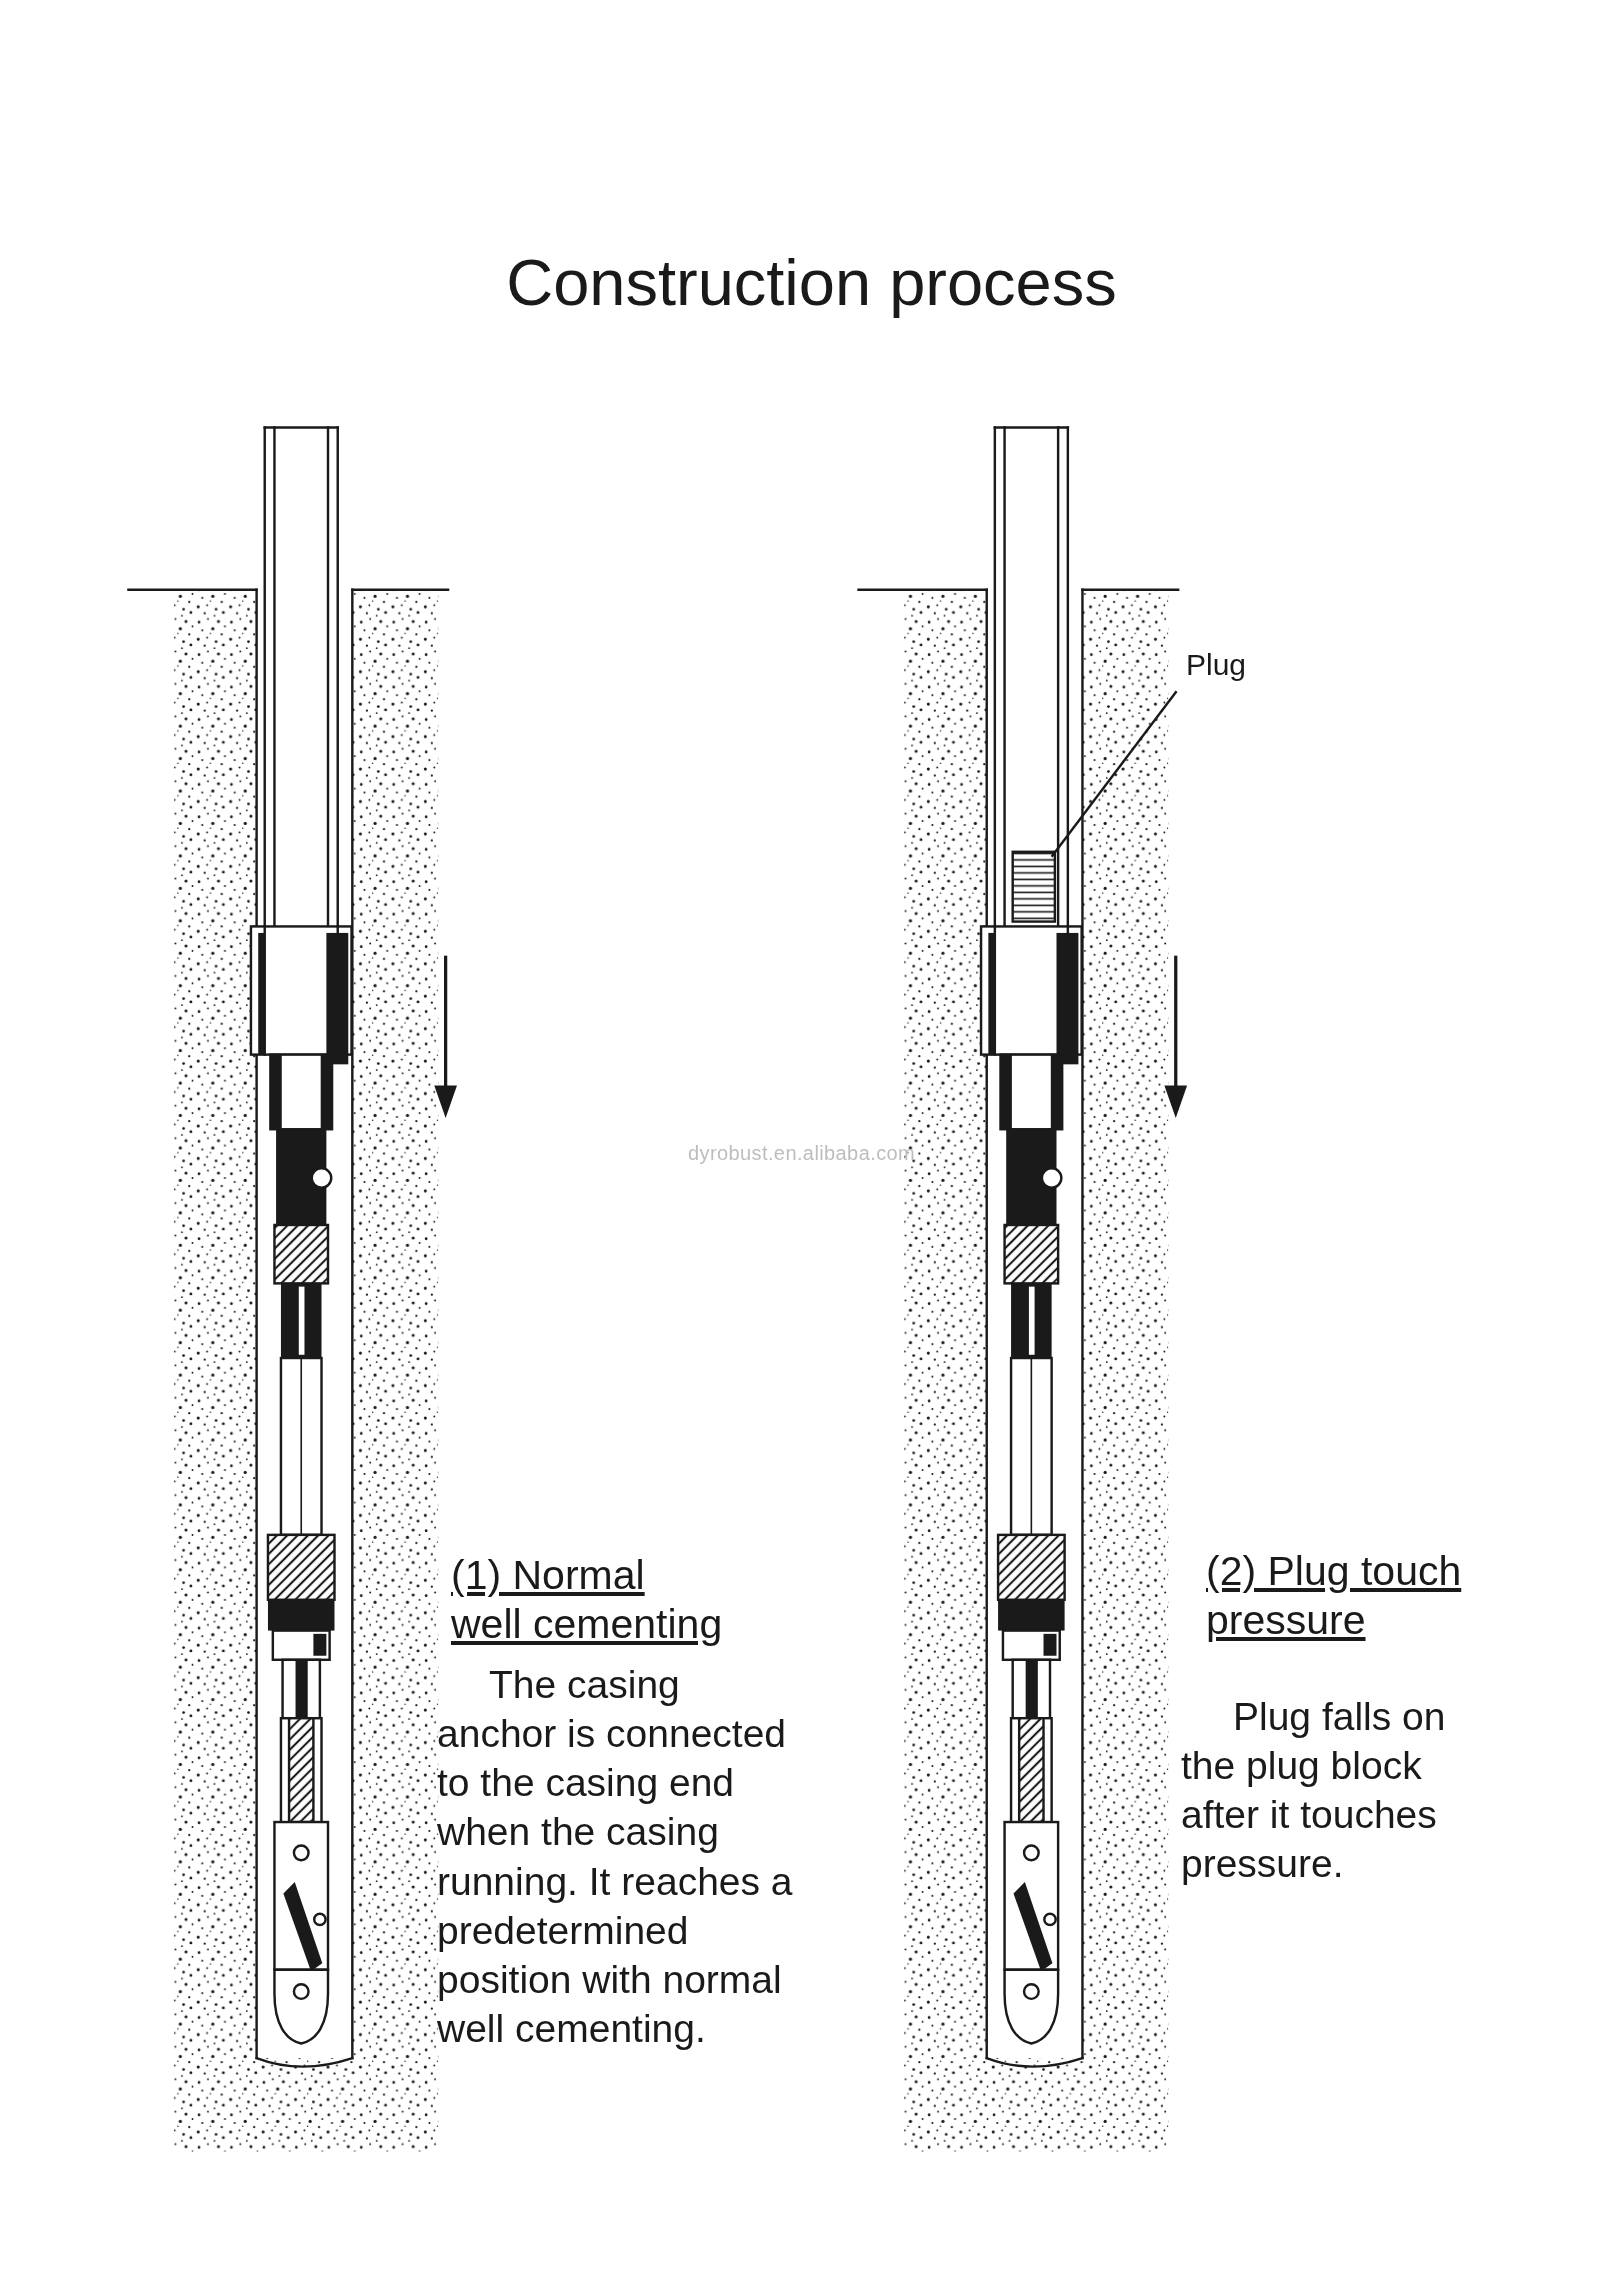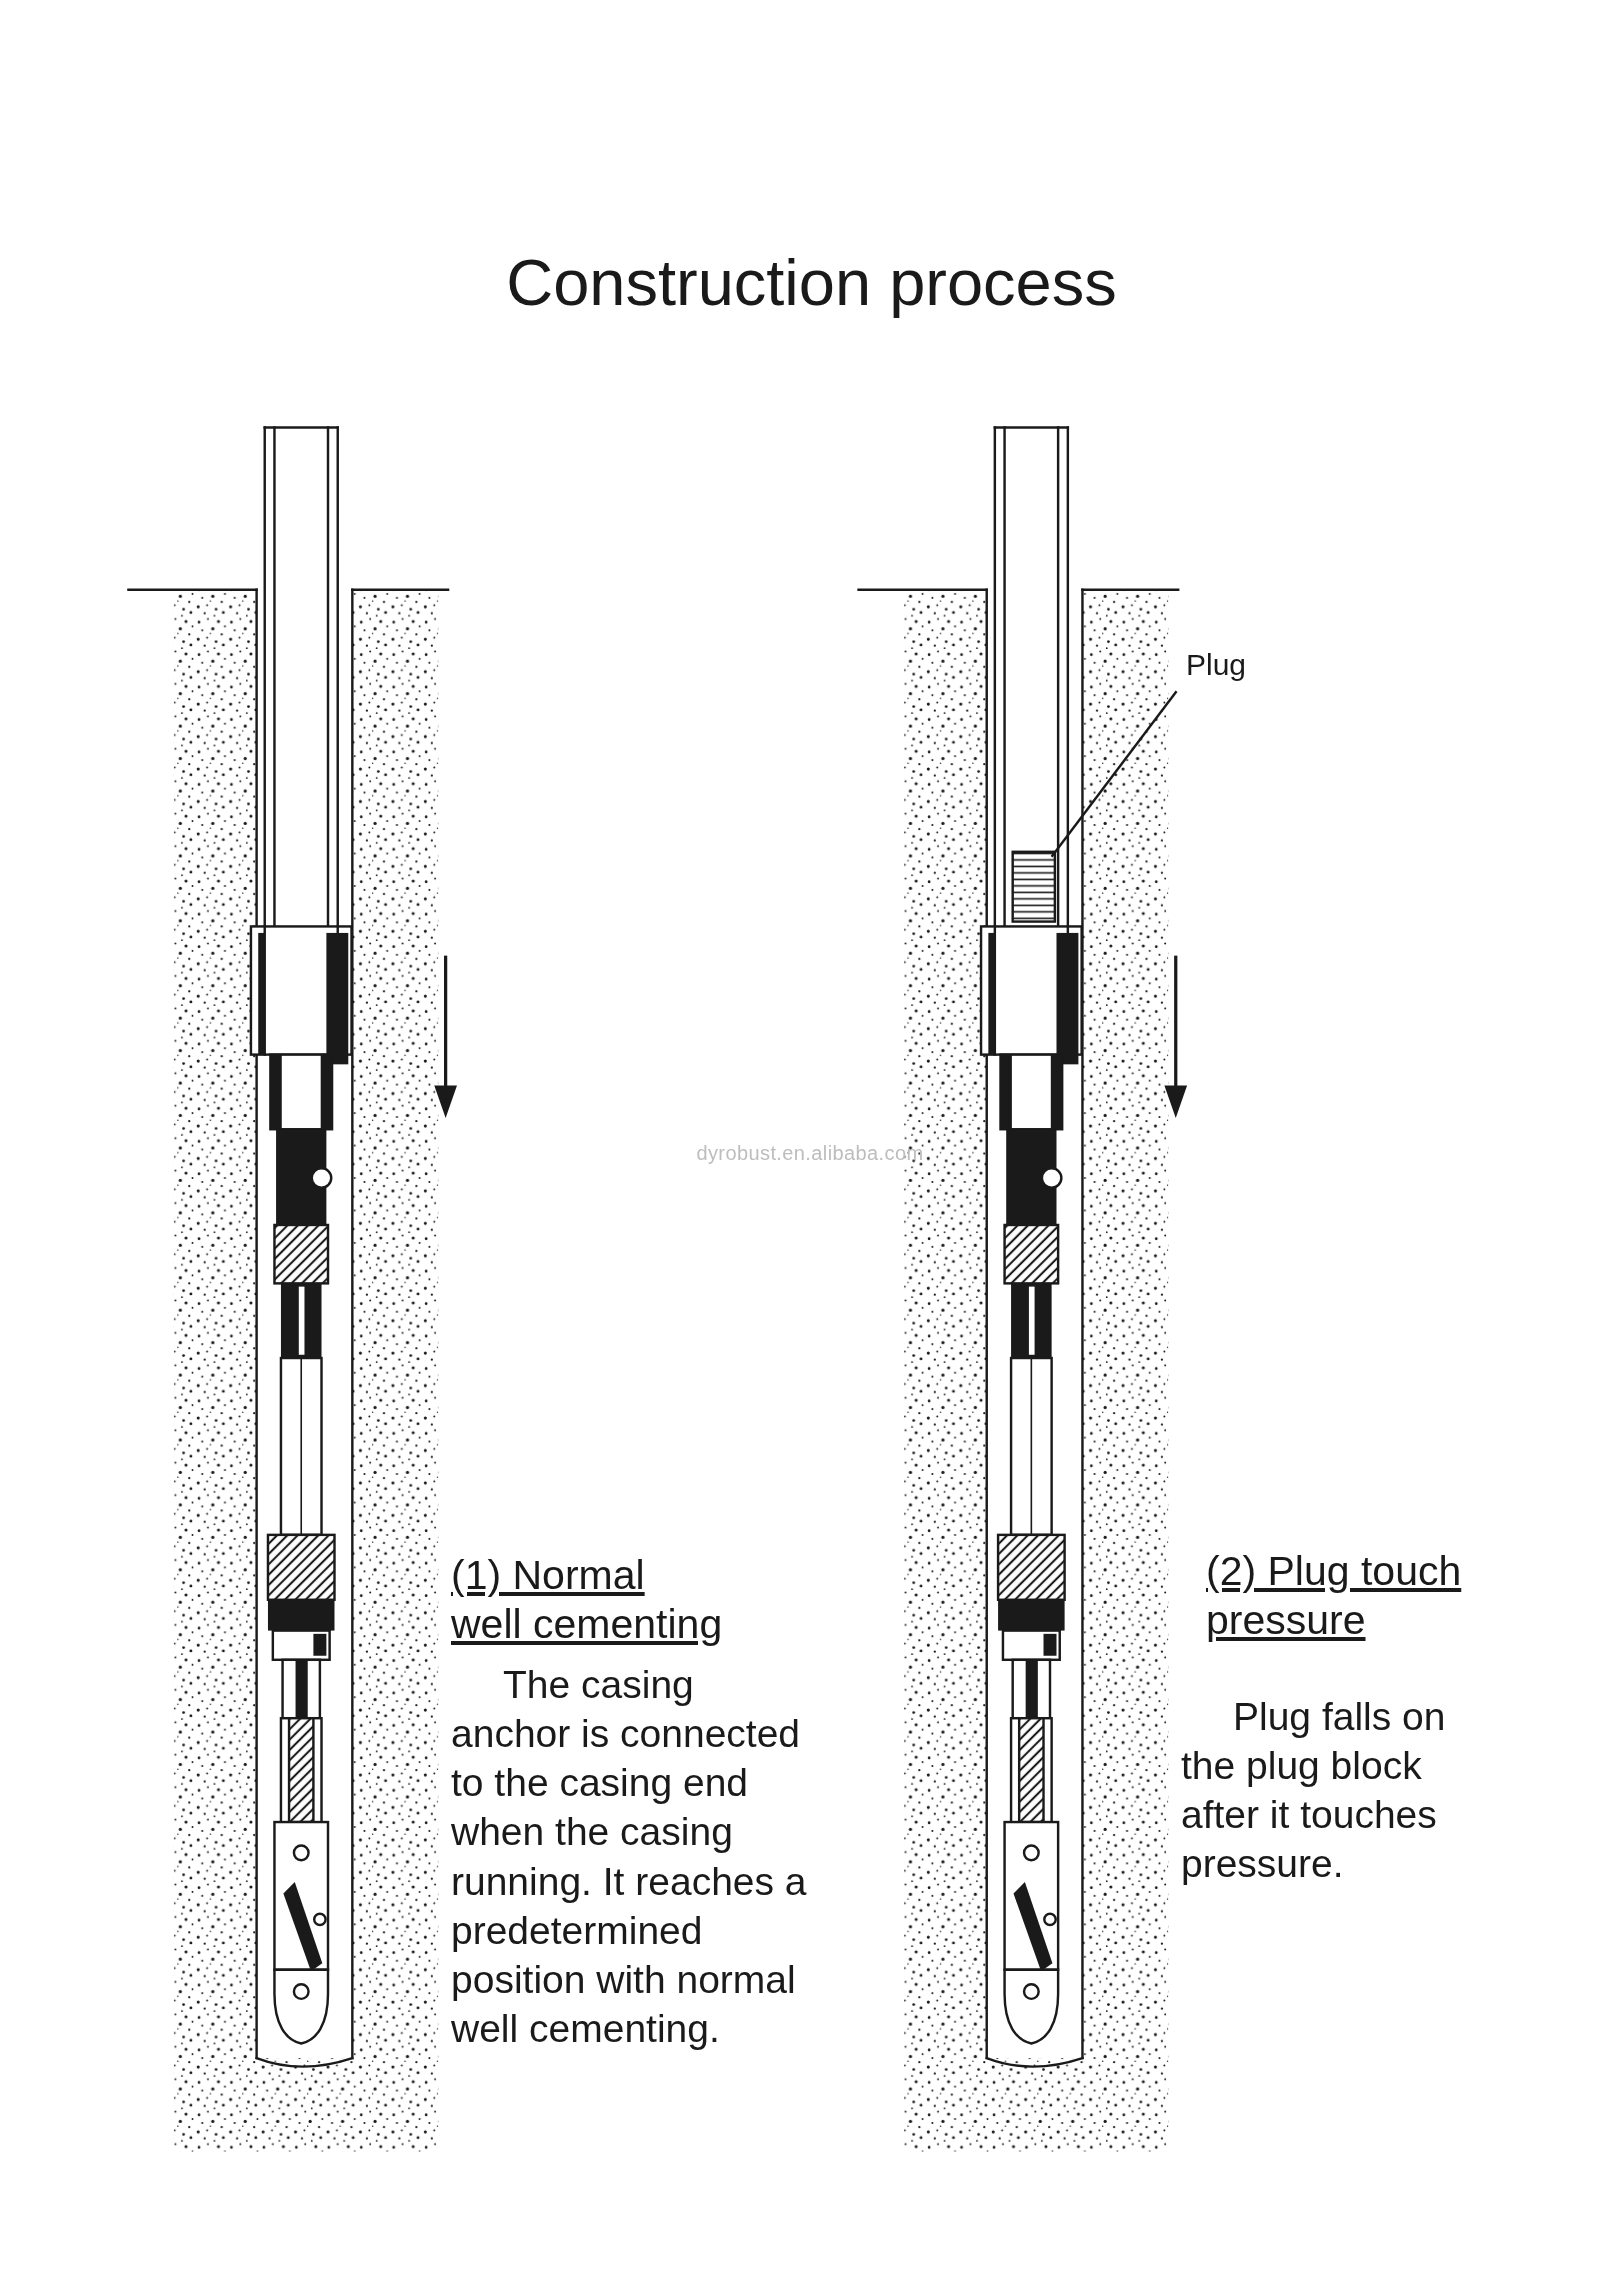--- a/index.html
+++ b/index.html
@@ -9,28 +9,28 @@
     font-family:"Liberation Sans", sans-serif;
   }
   .abs { position:absolute; }
   .page-title {
     top:245px; left:0; width:1623px; text-align:center;
     font-size:65px; font-weight:400; white-space:nowrap;
   }
   .step-heading { font-size:41px; line-height:1.2; white-space:pre-line;text-decoration:underline; }
   .step-body   { font-size:39px; line-height:1.26; white-space:pre-line; text-indent:52px; }
   #step1-heading { left:451px;  top:1551px; }
-  #step1-body    { left:451px;  top:1660px; width:487px; }
+  #step1-body    { left:437px;  top:1660px; width:487px; }
   #step2-heading { left:1206px; top:1547px; }
   #step2-body    { left:1181px; top:1660px; width:406px;margin-top:32px; }
   .plug-label {
     left:1186px; top:648px; font-size:30px;
   }
   .watermark {
-    left:664px; top:1142px; width:292px; text-align:center;
+    left:688px; top:1142px; width:292px; 
     font-size:20px; color:#bdbdbd; letter-spacing:0.4px;
   }
   svg { display:block; }
 </style>
 </head>
 <body>
 
 <svg class="abs" style="left:0; top:0;" width="1623" height="2295" viewBox="0 0 2000 2829" xmlns="http://www.w3.org/2000/svg">
   <defs>
     <pattern id="stipple" width="40" height="40" patternUnits="userSpaceOnUse">

